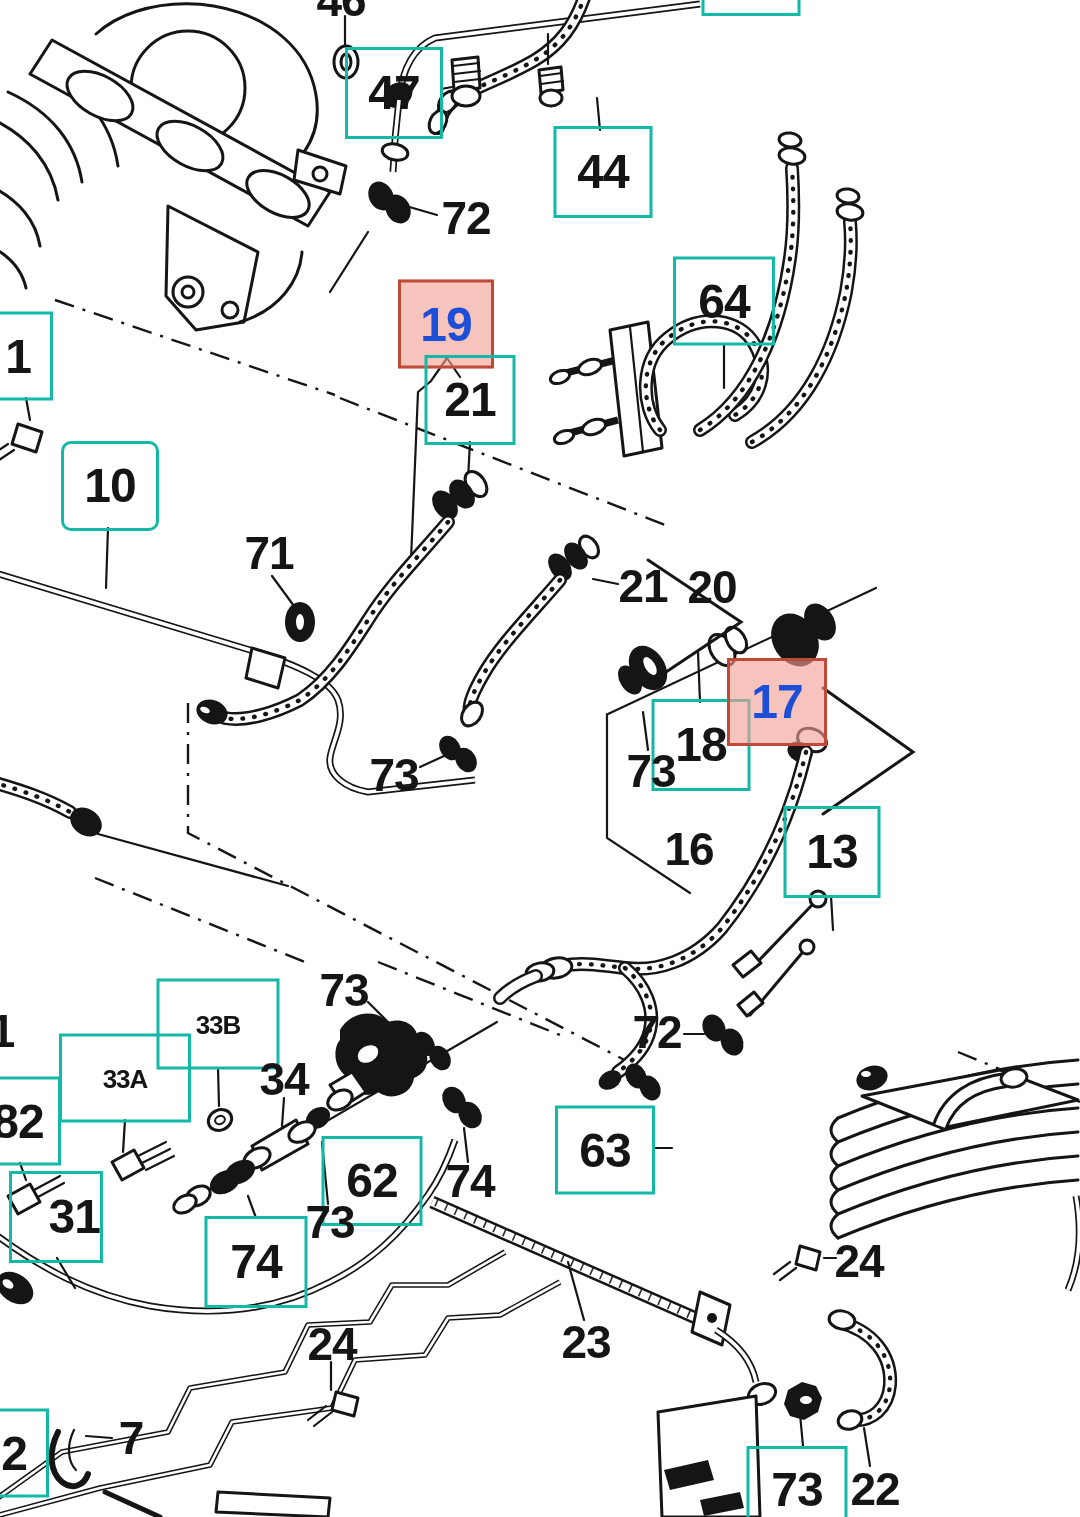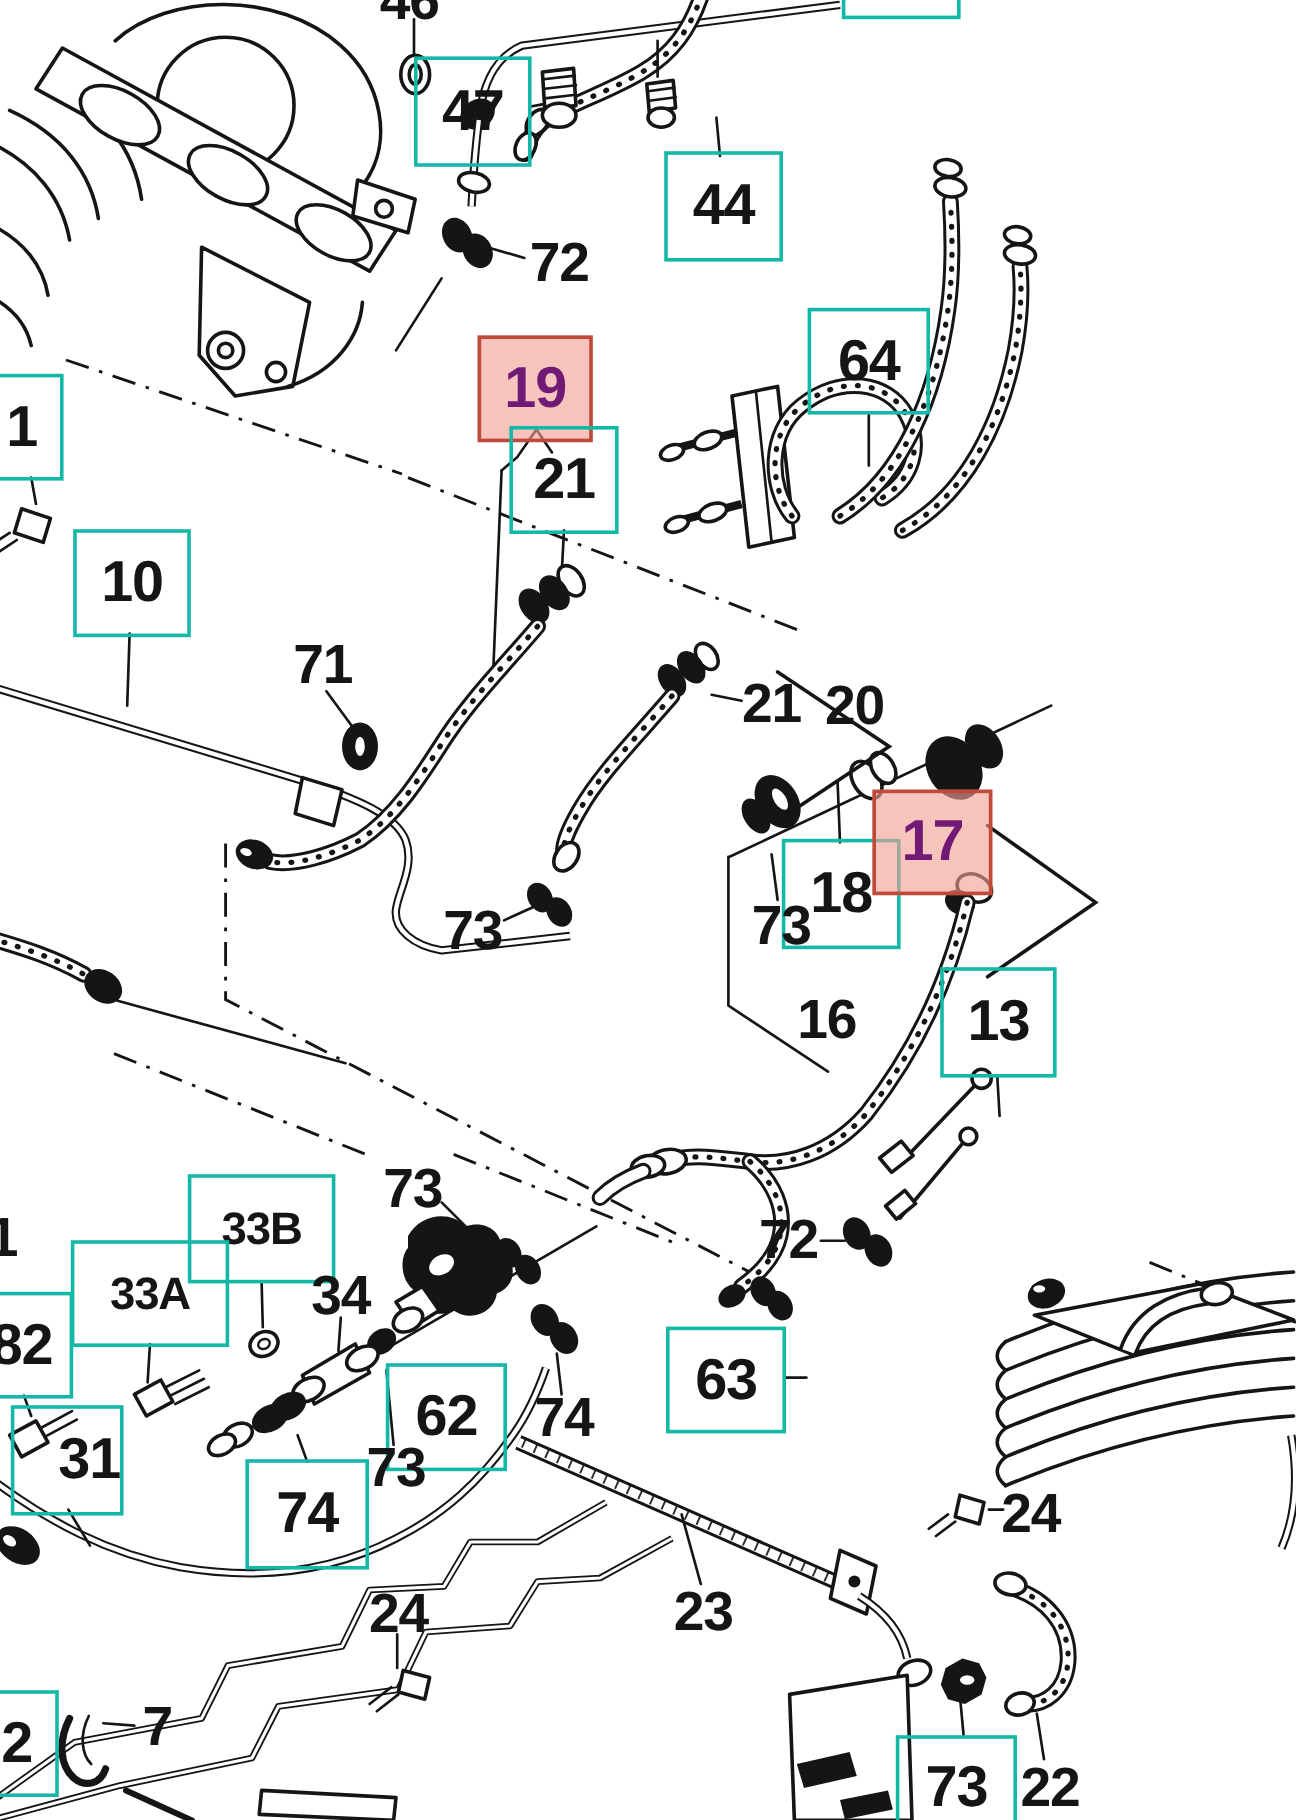--- a/index.html
+++ b/index.html
@@ -18,23 +18,23 @@
   .pi{fill:none;stroke:#ffffff;stroke-width:3.6;stroke-linejoin:round;}
   .p2o{fill:none;stroke:#151515;stroke-width:5.6;stroke-linejoin:round;}
   .p2i{fill:none;stroke:#ffffff;stroke-width:2.6;stroke-linejoin:round;}
   .dd{fill:none;stroke:#151515;stroke-width:2.4;stroke-dasharray:20 9 3 9;}
   .ht{fill:none;stroke:#151515;stroke-width:9;stroke-dasharray:1.6 9;opacity:.9;}
   
   .lbl{position:absolute;display:flex;align-items:center;justify-content:center;
        transform:translate(-50%,-50%);font-weight:bold;color:#151515;
        font-size:48px;letter-spacing:-1px;line-height:1;white-space:nowrap;z-index:5;}
   .lbl.plain{font-size:46px;}
-  .lbl.sm{font-size:38px;}
+  .lbl.sm{font-size:26px;}
   .lbl.green{border:3px solid #14b8a6;background:transparent;}
-  .lbl.red{border:3px solid #c04a3a;background:rgba(242,160,148,.62);color:#701a75;}
+  .lbl.red{border:3px solid #c04a3a;background:rgba(242,160,148,.62);color:#1d4ed8;}
 </style>
 </head>
 <body>
 
 <div id="stage">
 
   <svg id="art" width="1080" height="1517" viewBox="0 0 1080 1517" xmlns="http://www.w3.org/2000/svg">
 
     <path class="dd" d="M55,300 L335,395"></path>
     <path class="dd" d="M340,398 L665,525"></path>
@@ -370,21 +370,21 @@
       </div>
       <div class="lbl green" style="left: 470px; top: 400px; width: 85px; height: 84px;">
         <span>21</span>
       </div>
       <div class="lbl green" style="left: 724px; top: 301px; width: 96px; height: 83px;">
         <span>64</span>
       </div>
       <div class="lbl green" style="left: 18px; top: 356px; width: 64px; height: 83px;">
         <span>1</span>
       </div>
-      <div class="lbl green" style="left: 110px; top: 486px; width: 92px; height: 84px;">
+      <div class="lbl green" style="left: 110px; top: 486px; width: 92px; height: 84px; border-radius: 10px;">
         <span>10</span>
       </div>
       <div class="lbl plain" style="left: 269px; top: 553px;">
         <span>71</span>
       </div>
       <div class="lbl plain" style="left: 643px; top: 586px;">
         <span>21</span>
       </div>
       <div class="lbl plain" style="left: 712px; top: 587px;">
         <span>20</span>

